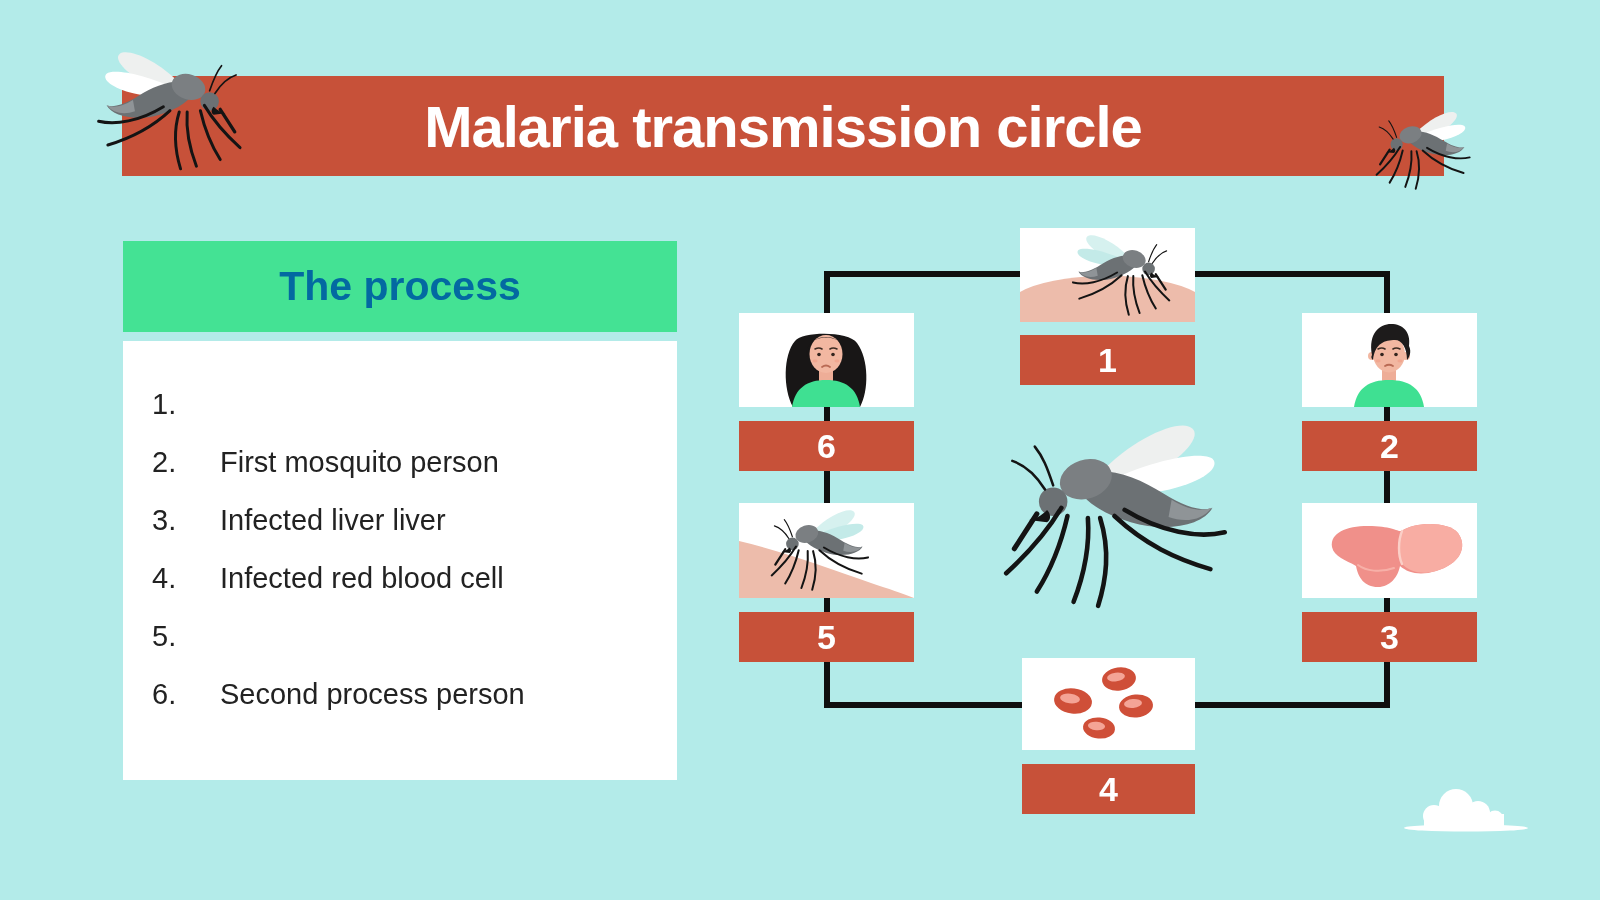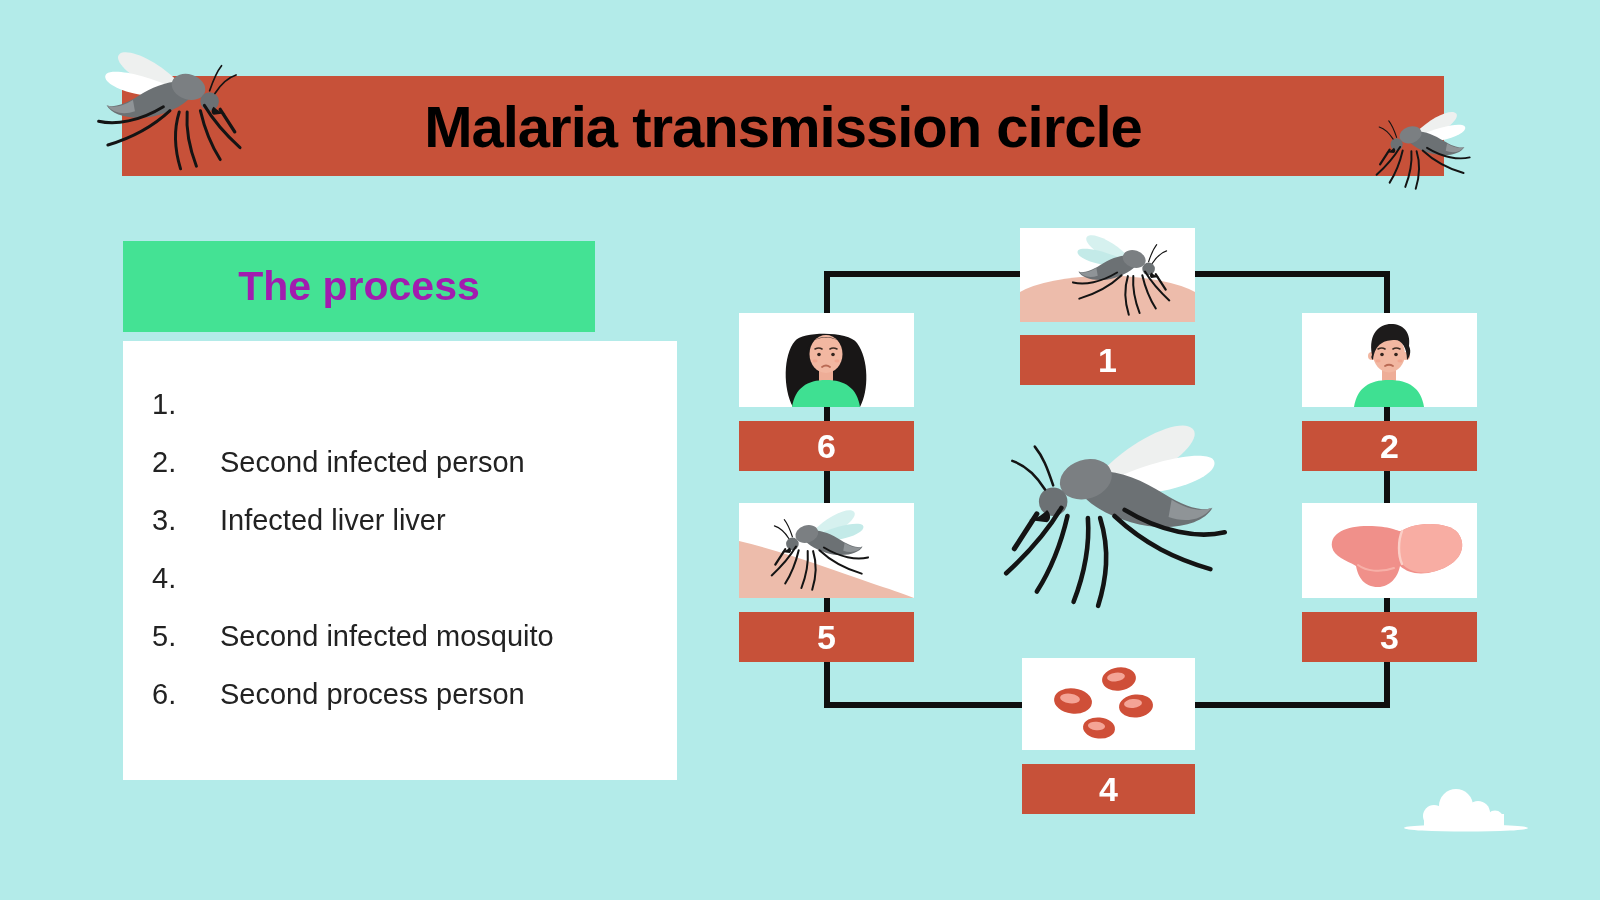--- a/index.html
+++ b/index.html
@@ -2,30 +2,30 @@
 <html style="--background: #b3ebe9; --banner_red: #c75139; --label_red: #c75139; --accent_green: #44e294; --line_black: #0f0f0f; --card_white: #ffffff; --skin: #edbcab; --shirt_green: #3fe092; --liver_pink: #f0908a; --blood_cell_red: #cf4f38;"><head>
 <meta charset="utf-8">
 <style>
   html,body{margin:0;padding:0;}
   body{font-family:"Liberation Sans",sans-serif;}
   .stage{position:relative;width:1600px;height:900px;background:var(--background,#b3ebe9);overflow:hidden;}
 
   
   .banner{position:absolute;left:122px;top:76px;width:1322px;height:100px;
           background:var(--banner_red,#c75139);display:flex;align-items:center;justify-content:center;}
-  .banner h1{margin:0;color:#000000;font-size:58px;font-weight:800;letter-spacing:-1px;}
+  .banner h1{margin:0;color:#ffffff;font-size:58px;font-weight:800;letter-spacing:-1px;}
 
   
   .mosq-tl{position:absolute;left:92px;top:46px;width:152px;height:128px;transform:scaleX(-1);}
   .mosq-tr{position:absolute;left:1374px;top:108px;width:100px;height:84px;}
 
   
-  .process-header{position:absolute;left:123px;top:241px;width:472px;height:91px;
+  .process-header{position:absolute;left:123px;top:241px;width:554px;height:91px;
                   background:var(--accent_green,#44e294);display:flex;align-items:center;justify-content:center;
-                  font-size:41px;font-weight:800;color:#a21caf;}
+                  font-size:41px;font-weight:800;color:#0369a1;}
   .process-list{position:absolute;left:123px;top:341px;width:554px;height:439px;background:#fff;
                 padding-top:34px;box-sizing:border-box;}
   .process-row{display:flex;align-items:center;height:58px;font-size:29px;color:#222;}
   .process-row .num{width:68px;padding-left:29px;box-sizing:content-box;}
   .process-row .txt{flex:1;}
 
   
   .line{position:absolute;background:var(--line_black,#0f0f0f);z-index:1;}
   .line.h-top{left:824px;top:271px;width:566px;height:6px;}
   .line.h-bottom{left:824px;top:702px;width:566px;height:6px;}
@@ -98,32 +98,32 @@
       <use href="#mosq"></use>
     </svg>
 
   <div class="process-header">The process</div>
   <div class="process-list">
     <div class="process-row">
       <span class="num">1.</span>
     </div>
     <div class="process-row">
       <span class="num">2.</span>
-      <span class="txt">Second infected person</span>
+      <span class="txt">First mosquito person</span>
     </div>
     <div class="process-row">
       <span class="num">3.</span>
       <span class="txt">Infected liver liver</span>
     </div>
     <div class="process-row">
       <span class="num">4.</span>
+      <span class="txt">Infected red blood cell</span>
     </div>
     <div class="process-row">
       <span class="num">5.</span>
-      <span class="txt">Second infected mosquito</span>
     </div>
     <div class="process-row">
       <span class="num">6.</span>
       <span class="txt">Second process person</span>
     </div>
   </div>
 
   <div>
     <div class="line h-top"></div>
     <div class="line h-bottom"></div>

